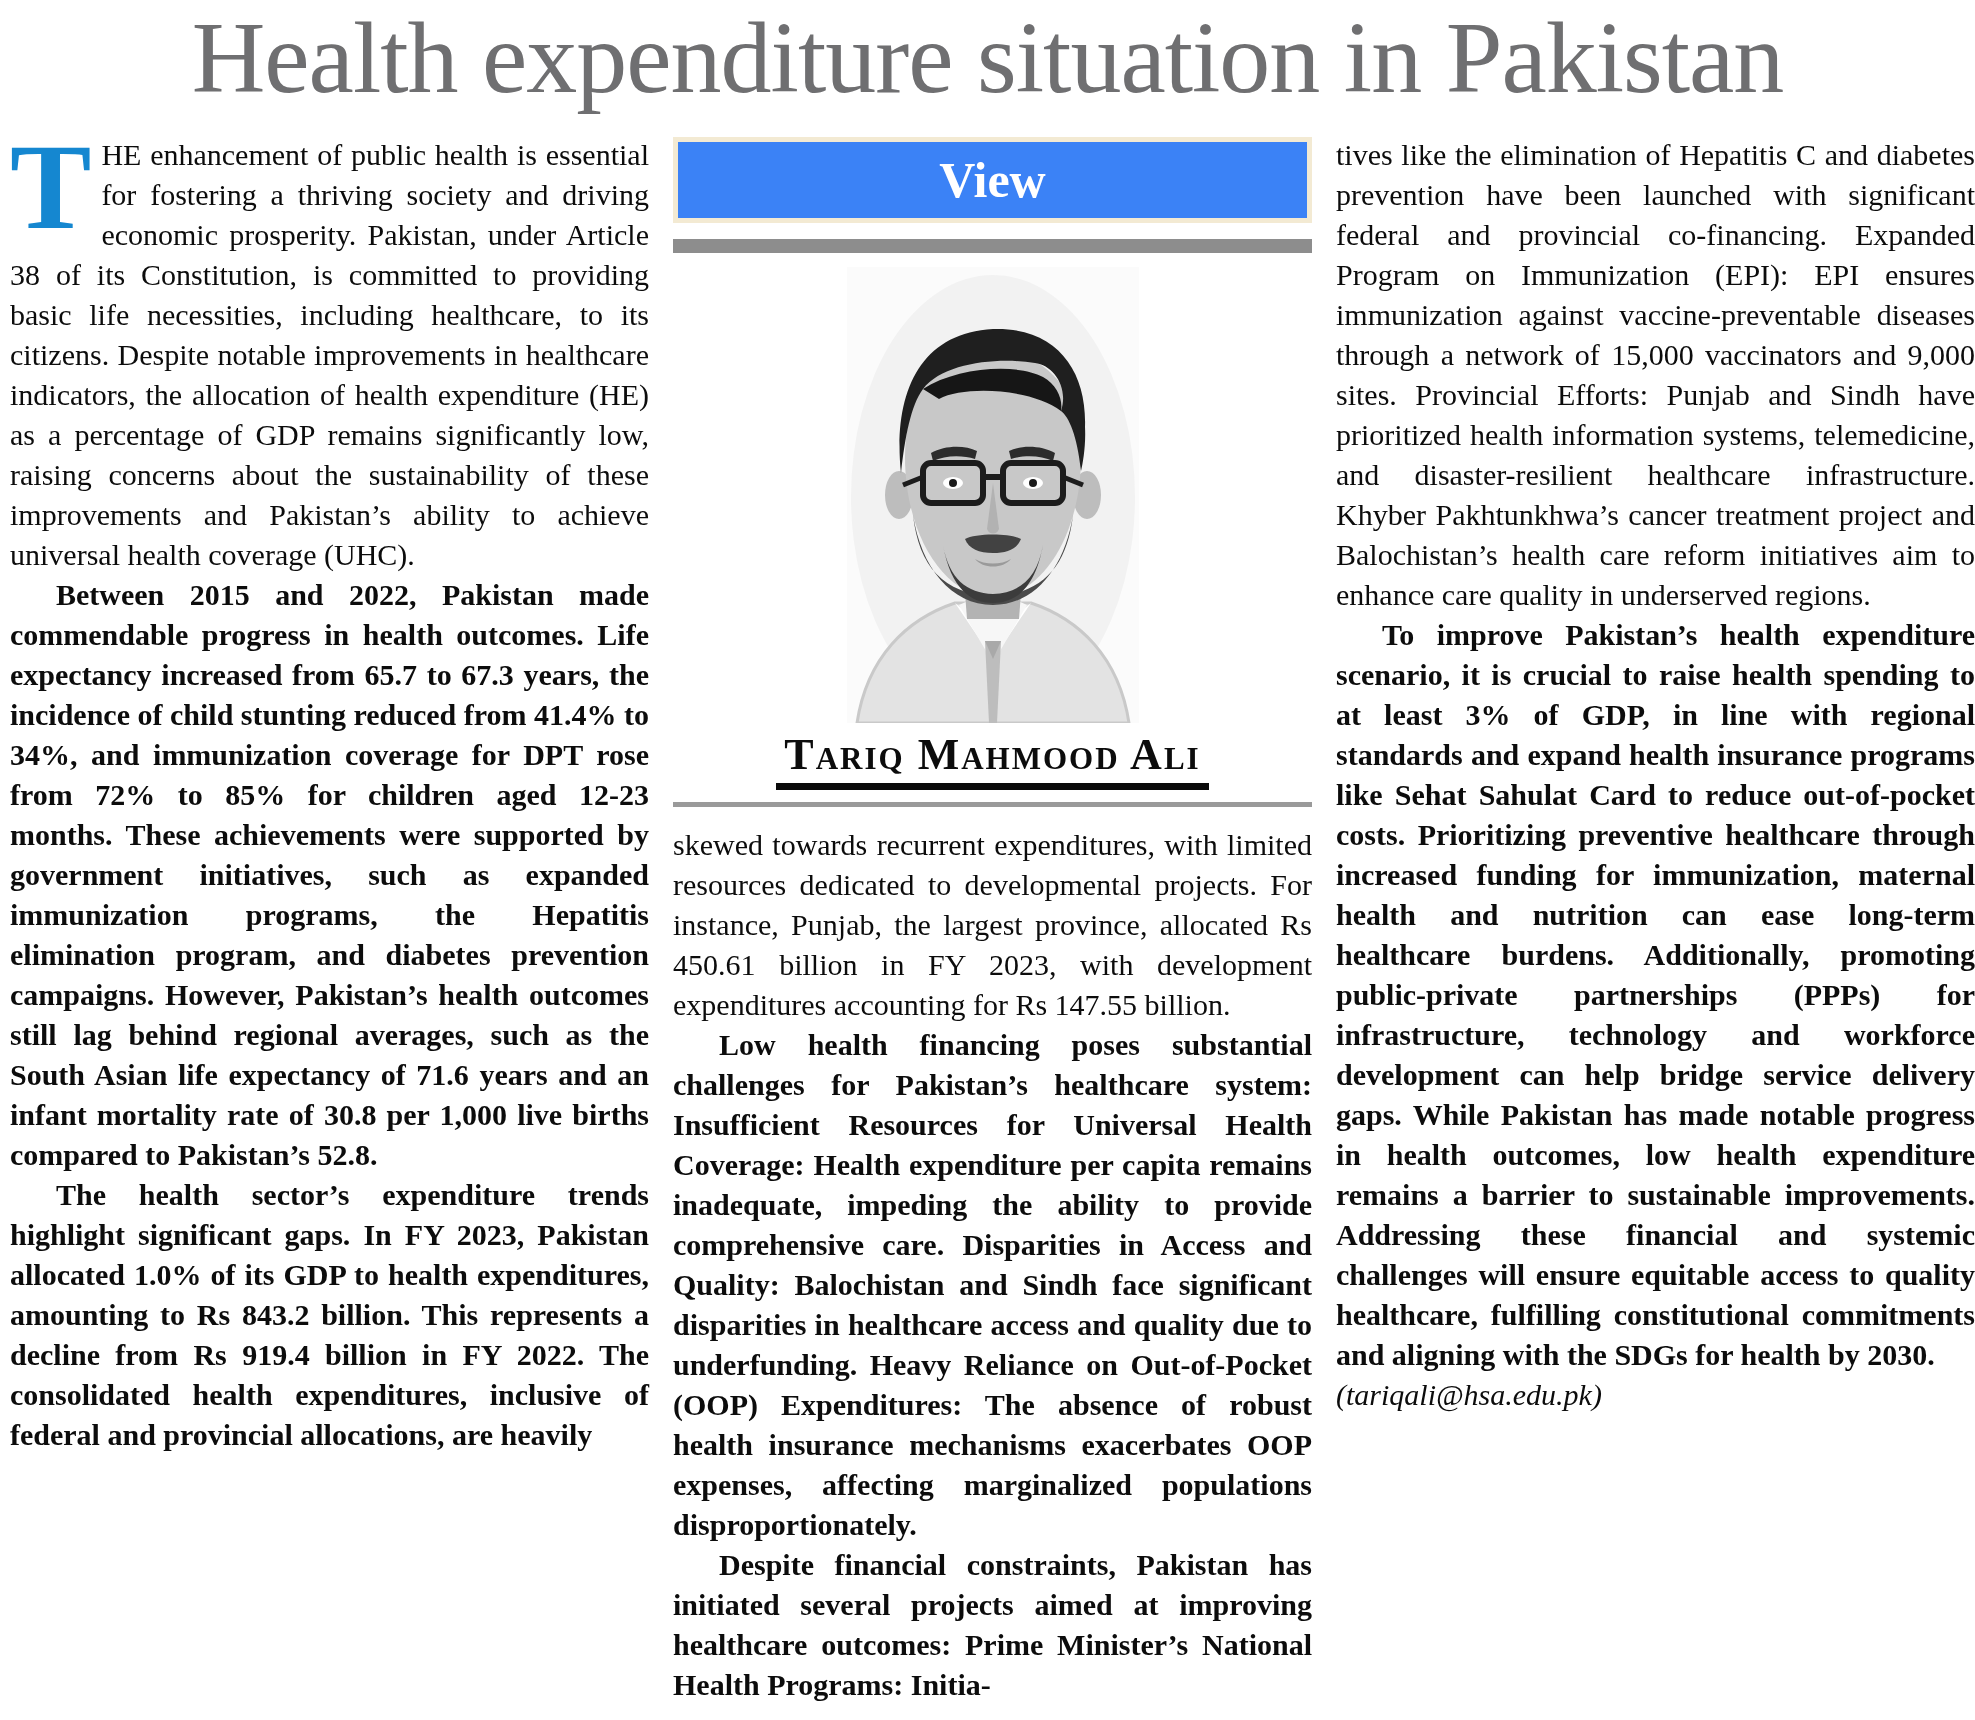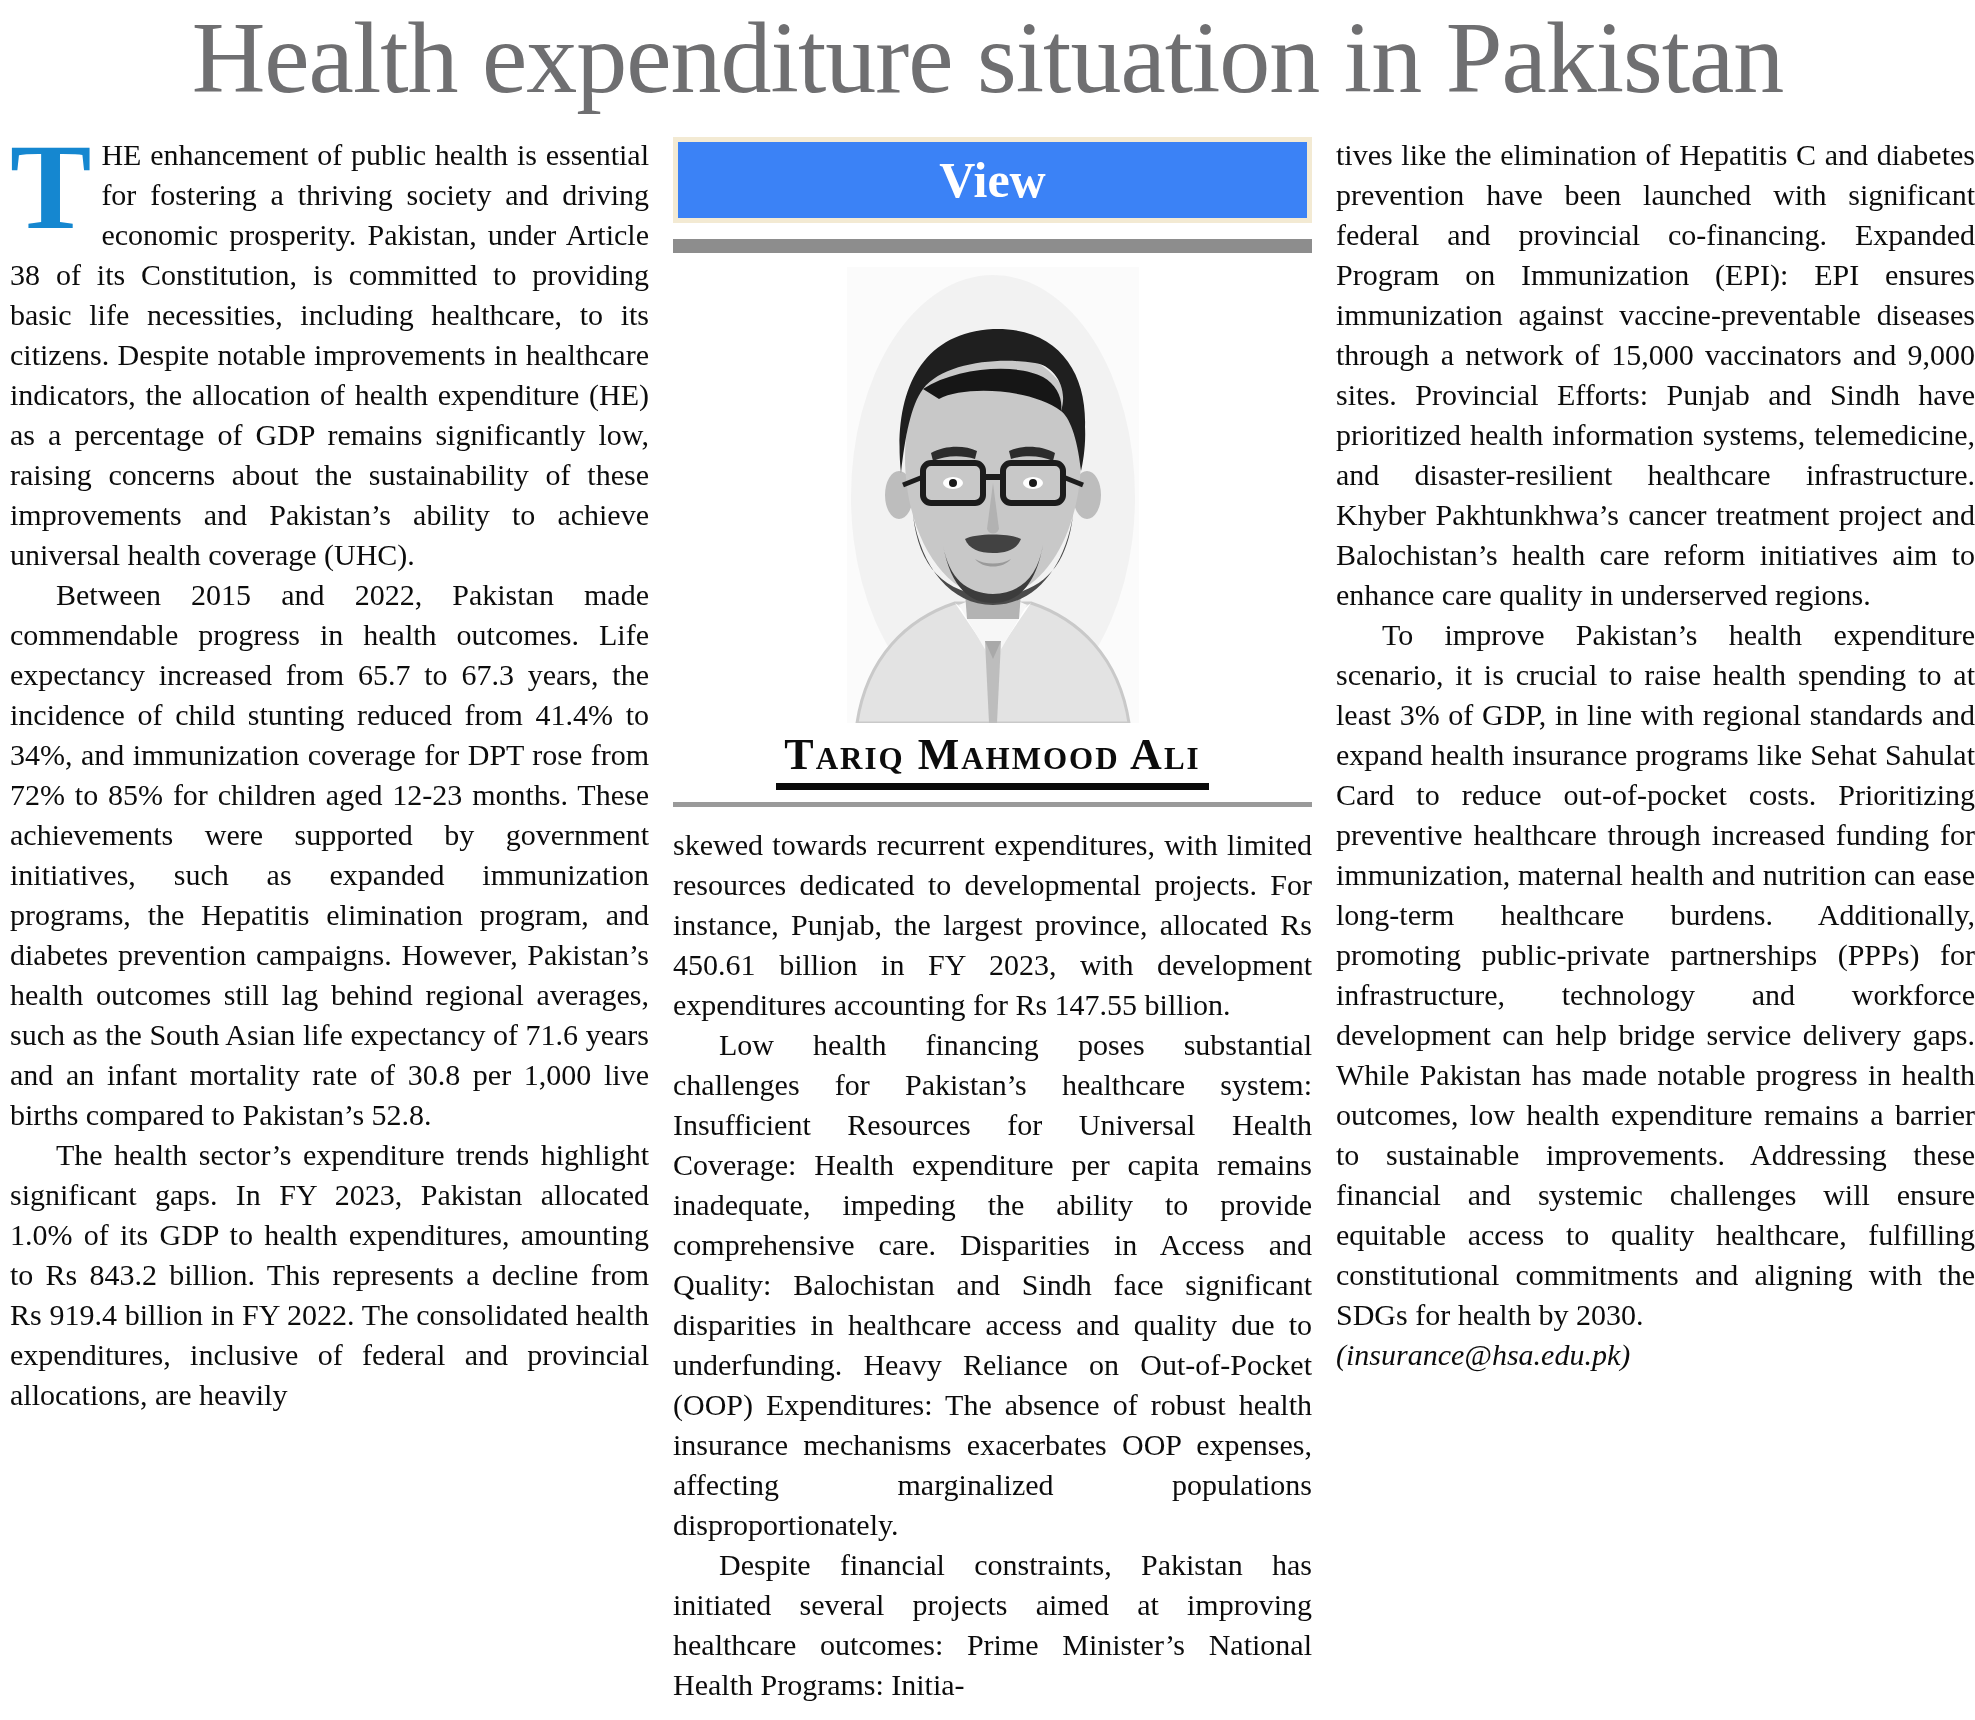--- a/index.html
+++ b/index.html
@@ -10,21 +10,21 @@
   .headline {
     text-align:center; color:#6f6f71; font-size:102px; font-weight:400;
     letter-spacing:-1px; padding-top:4px; line-height:1.05; white-space:nowrap;
   }
   .columns { display:flex; gap:24px; padding:24px 10px 0 10px; }
   .col {
     width:639px; flex:0 0 639px; font-size:30px; line-height:40px;
     text-align:justify; color:#0c0c0c;
   }
   .col p { margin:0; }
-  .col p.ind { text-indent:46px; }
+  .col p.ind { text-indent:46px;font-weight:bold; }
   .dropcap {
     float:left; color:#1587d0; font-weight:bold; font-size:122px;
     line-height:92px; padding:6px 10px 2px 0;
   }
   .view-box {
     border:5px solid #f3ead3; background:#3b82f6; height:76px;
     display:flex; align-items:center; justify-content:center; margin-top:2px;
   }
   .view-label { color:#ffffff; font-size:50px; font-weight:bold; }
   .bar { height:14px; background:#8d8d8d; margin-top:16px; }
@@ -117,17 +117,17 @@
       <div class="author-rule"></div>
 
       <p>skewed towards recurrent expenditures, with limited resources dedicated to developmental projects. For instance, Punjab, the largest province, allocated Rs 450.61 billion in FY 2023, with development expenditures accounting for Rs 147.55 billion.</p>
       <p class="ind">Low health financing poses substantial challenges for Pakistan’s healthcare system: Insufficient Resources for Universal Health Coverage: Health expenditure per capita remains inadequate, impeding the ability to provide comprehensive care. Disparities in Access and Quality: Balochistan and Sindh face significant disparities in healthcare access and quality due to underfunding. Heavy Reliance on Out-of-Pocket (OOP) Expenditures: The absence of robust health insurance mechanisms exacerbates OOP expenses, affecting marginalized populations disproportionately.</p>
       <p class="ind">Despite financial constraints, Pakistan has initiated several projects aimed at improving healthcare outcomes: Prime Minister’s National Health Programs: Initia-</p>
     </div>
 
     <div class="col">
       <p>tives like the elimination of Hepatitis C and diabetes prevention have been launched with significant federal and provincial co-financing. Expanded Program on Immunization (EPI): EPI ensures immunization against vaccine-preventable diseases through a network of 15,000 vaccinators and 9,000 sites. Provincial Efforts: Punjab and Sindh have prioritized health information systems, telemedicine, and disaster-resilient healthcare infrastructure. Khyber Pakhtunkhwa’s cancer treatment project and Balochistan’s health care reform initiatives aim to enhance care quality in underserved regions.</p>
       <p class="ind">To improve Pakistan’s health expenditure scenario, it is crucial to raise health spending to at least 3% of GDP, in line with regional standards and expand health insurance programs like Sehat Sahulat Card to reduce out-of-pocket costs. Prioritizing preventive healthcare through increased funding for immunization, maternal health and nutrition can ease long-term healthcare burdens. Additionally, promoting public-private partnerships (PPPs) for infrastructure, technology and workforce development can help bridge service delivery gaps. While Pakistan has made notable progress in health outcomes, low health expenditure remains a barrier to sustainable improvements. Addressing these financial and systemic challenges will ensure equitable access to quality healthcare, fulfilling constitutional commitments and aligning with the SDGs for health by 2030.</p>
-      <p class="email">(insurance@hsa.edu.pk)</p>
+      <p class="email">(tariqali@hsa.edu.pk)</p>
     </div>
 
   </div>
 </div>
 
 </body></html>

